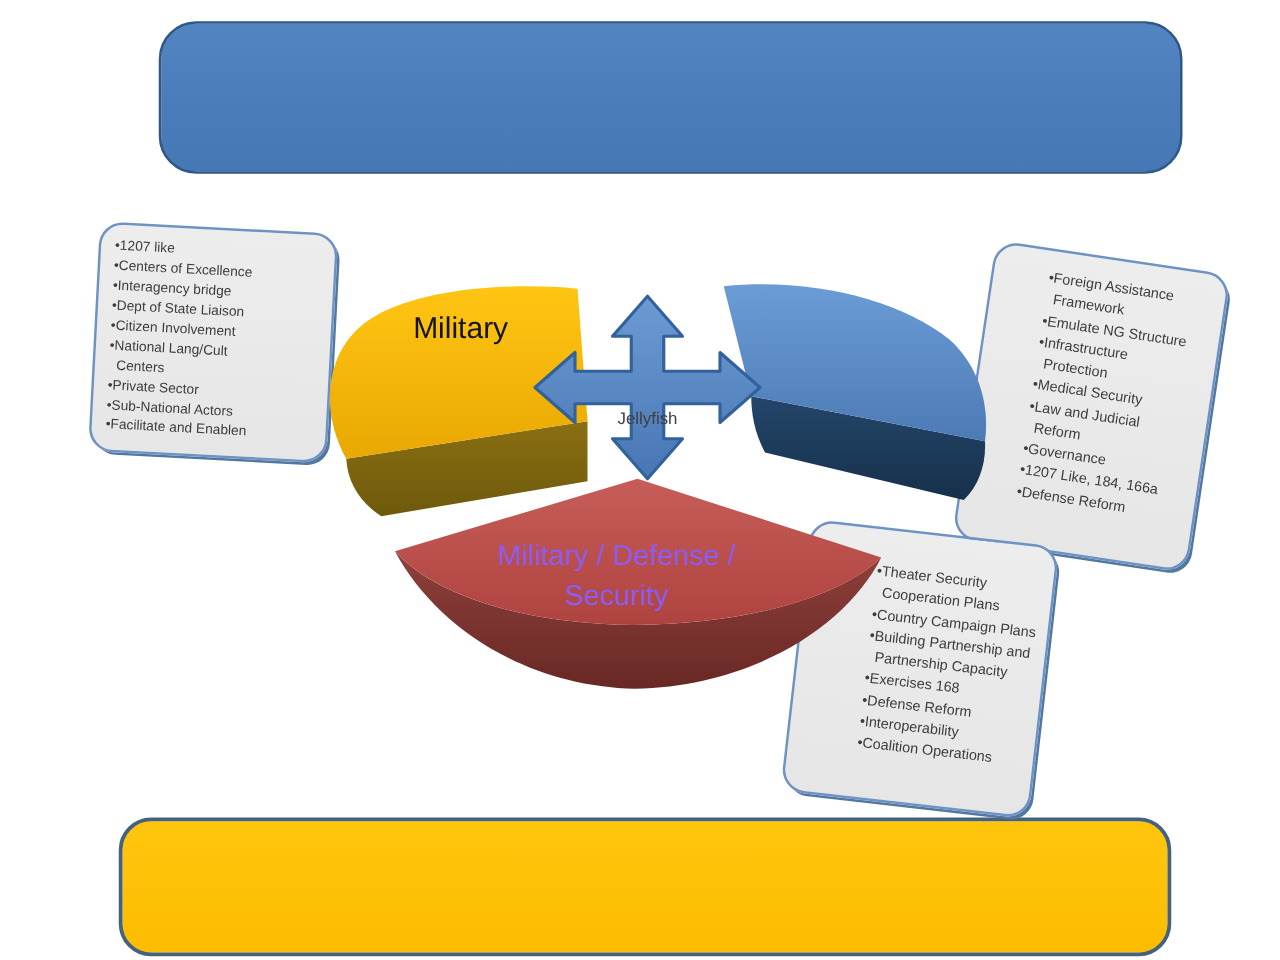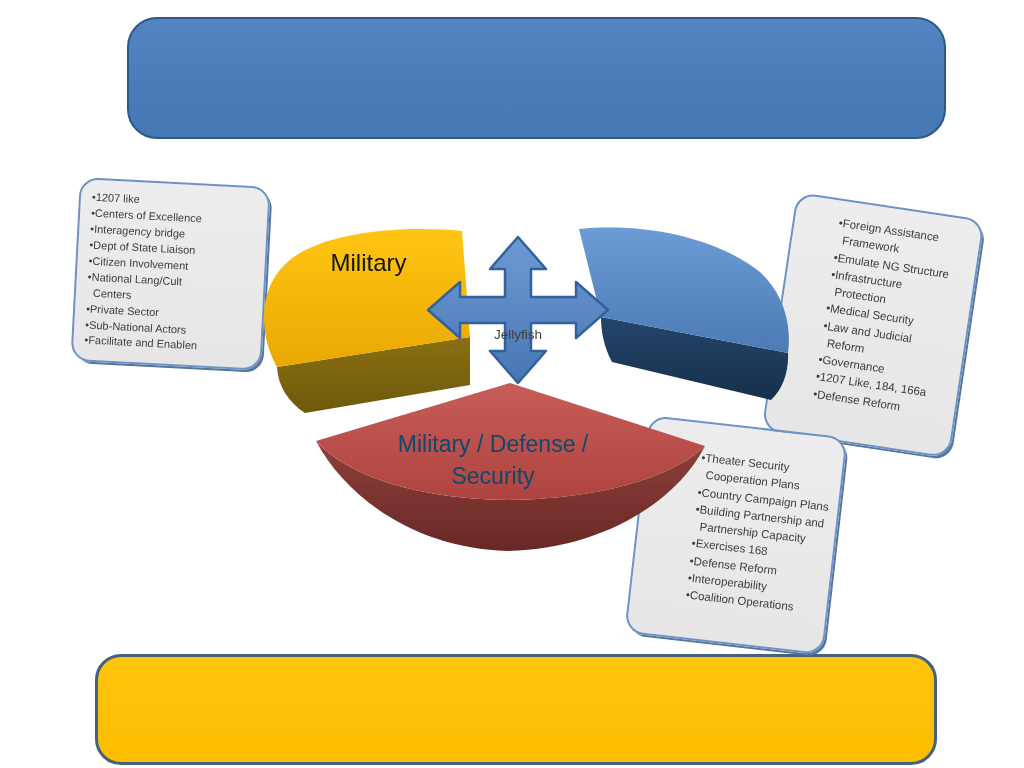--- a/index.html
+++ b/index.html
@@ -44,21 +44,21 @@
     left:649px;top:415px;width:200px;height:219px;
     transform:rotate(6.5deg);padding:26px 4px 10px 55px;
     font-size:11.5px;line-height:1.5;
   }
   
   #pie-svg{position:absolute;left:0;top:0;width:1024px;height:768px;pointer-events:none;}
   
   .shape-label{position:absolute;text-align:center;pointer-events:none;}
   .lbl-corollary{left:300px;top:249px;width:137px;font-size:24px;color:#141414;}
   .lbl-interagency{left:602px;top:251px;width:146px;font-size:24px;color:#10101c;}
-  .lbl-military{left:375px;top:429px;width:236px;font-size:23px;line-height:1.38;color:#0c4a6e;}
+  .lbl-military{left:375px;top:429px;width:236px;font-size:23px;line-height:1.38;color:#8b5cf6;}
   .lbl-jellyfish{left:466px;top:303px;width:104px;font-size:13.5px;color:#404040;margin-top:24px;}
   .banner-label{display:block;width:100%;height:100%;}
 </style>
 </head>
 <body>
 
 <div id="slide">
 
   <div class="banner banner-top">
     <span class="banner-label"></span>

